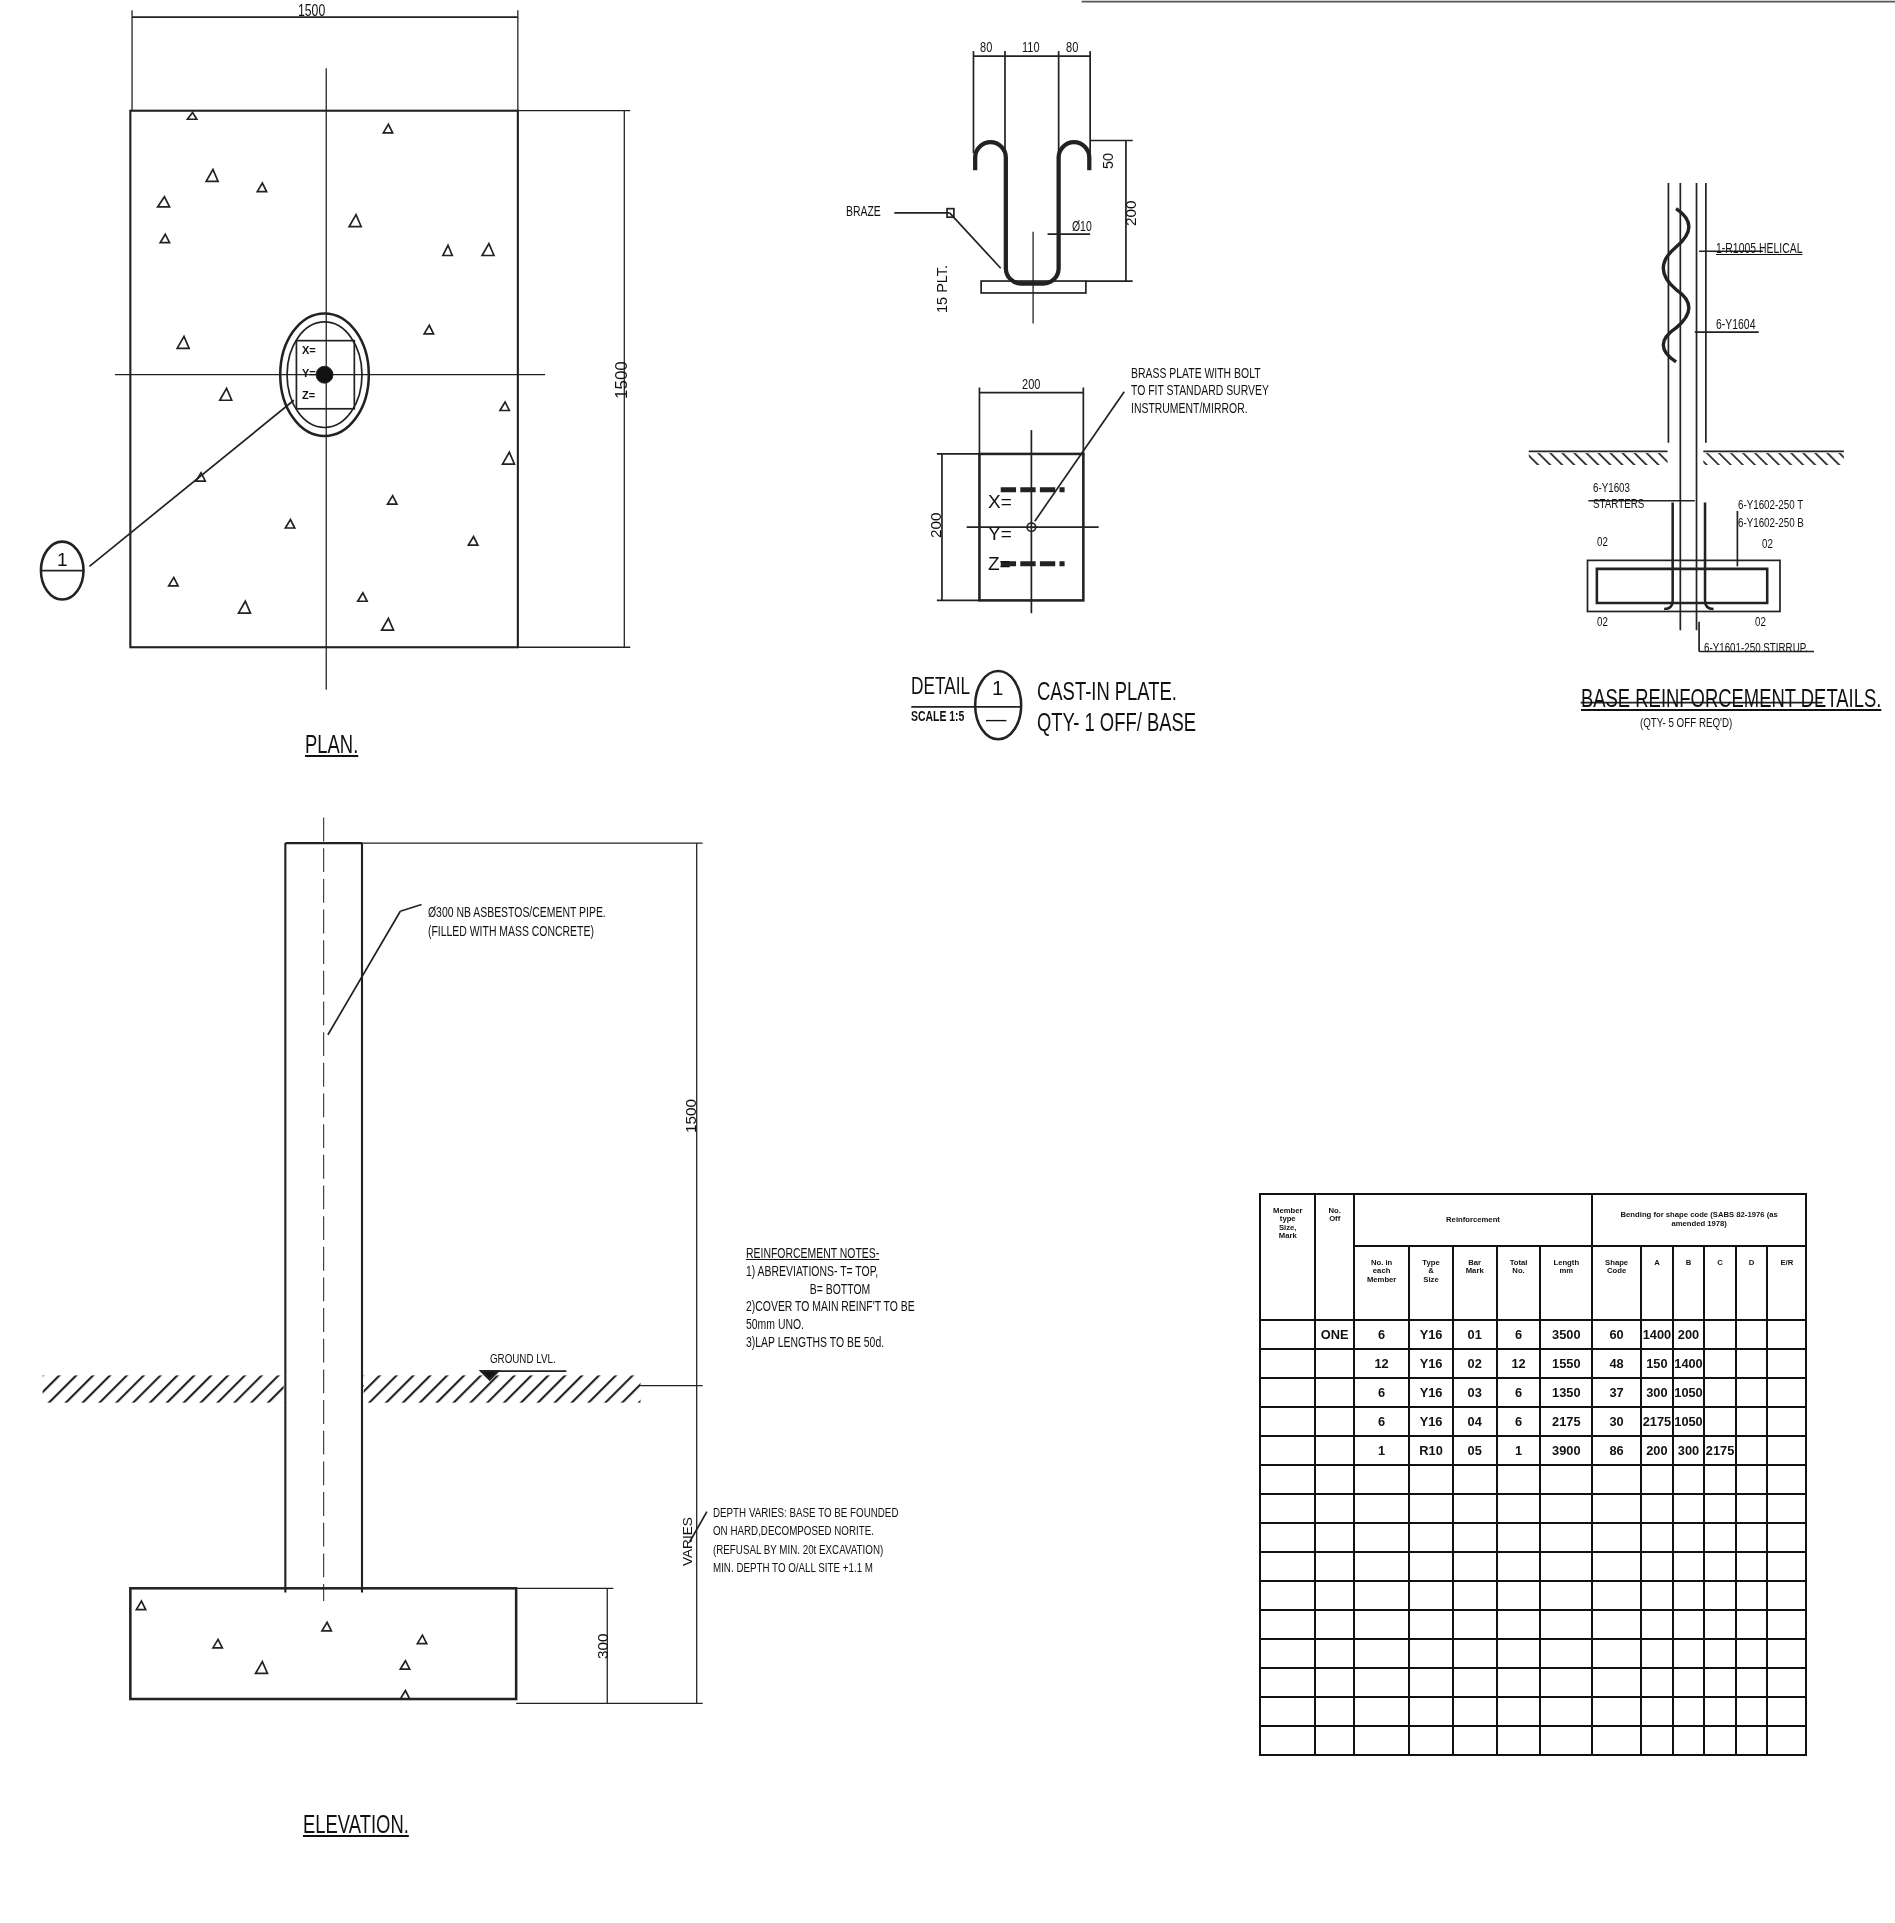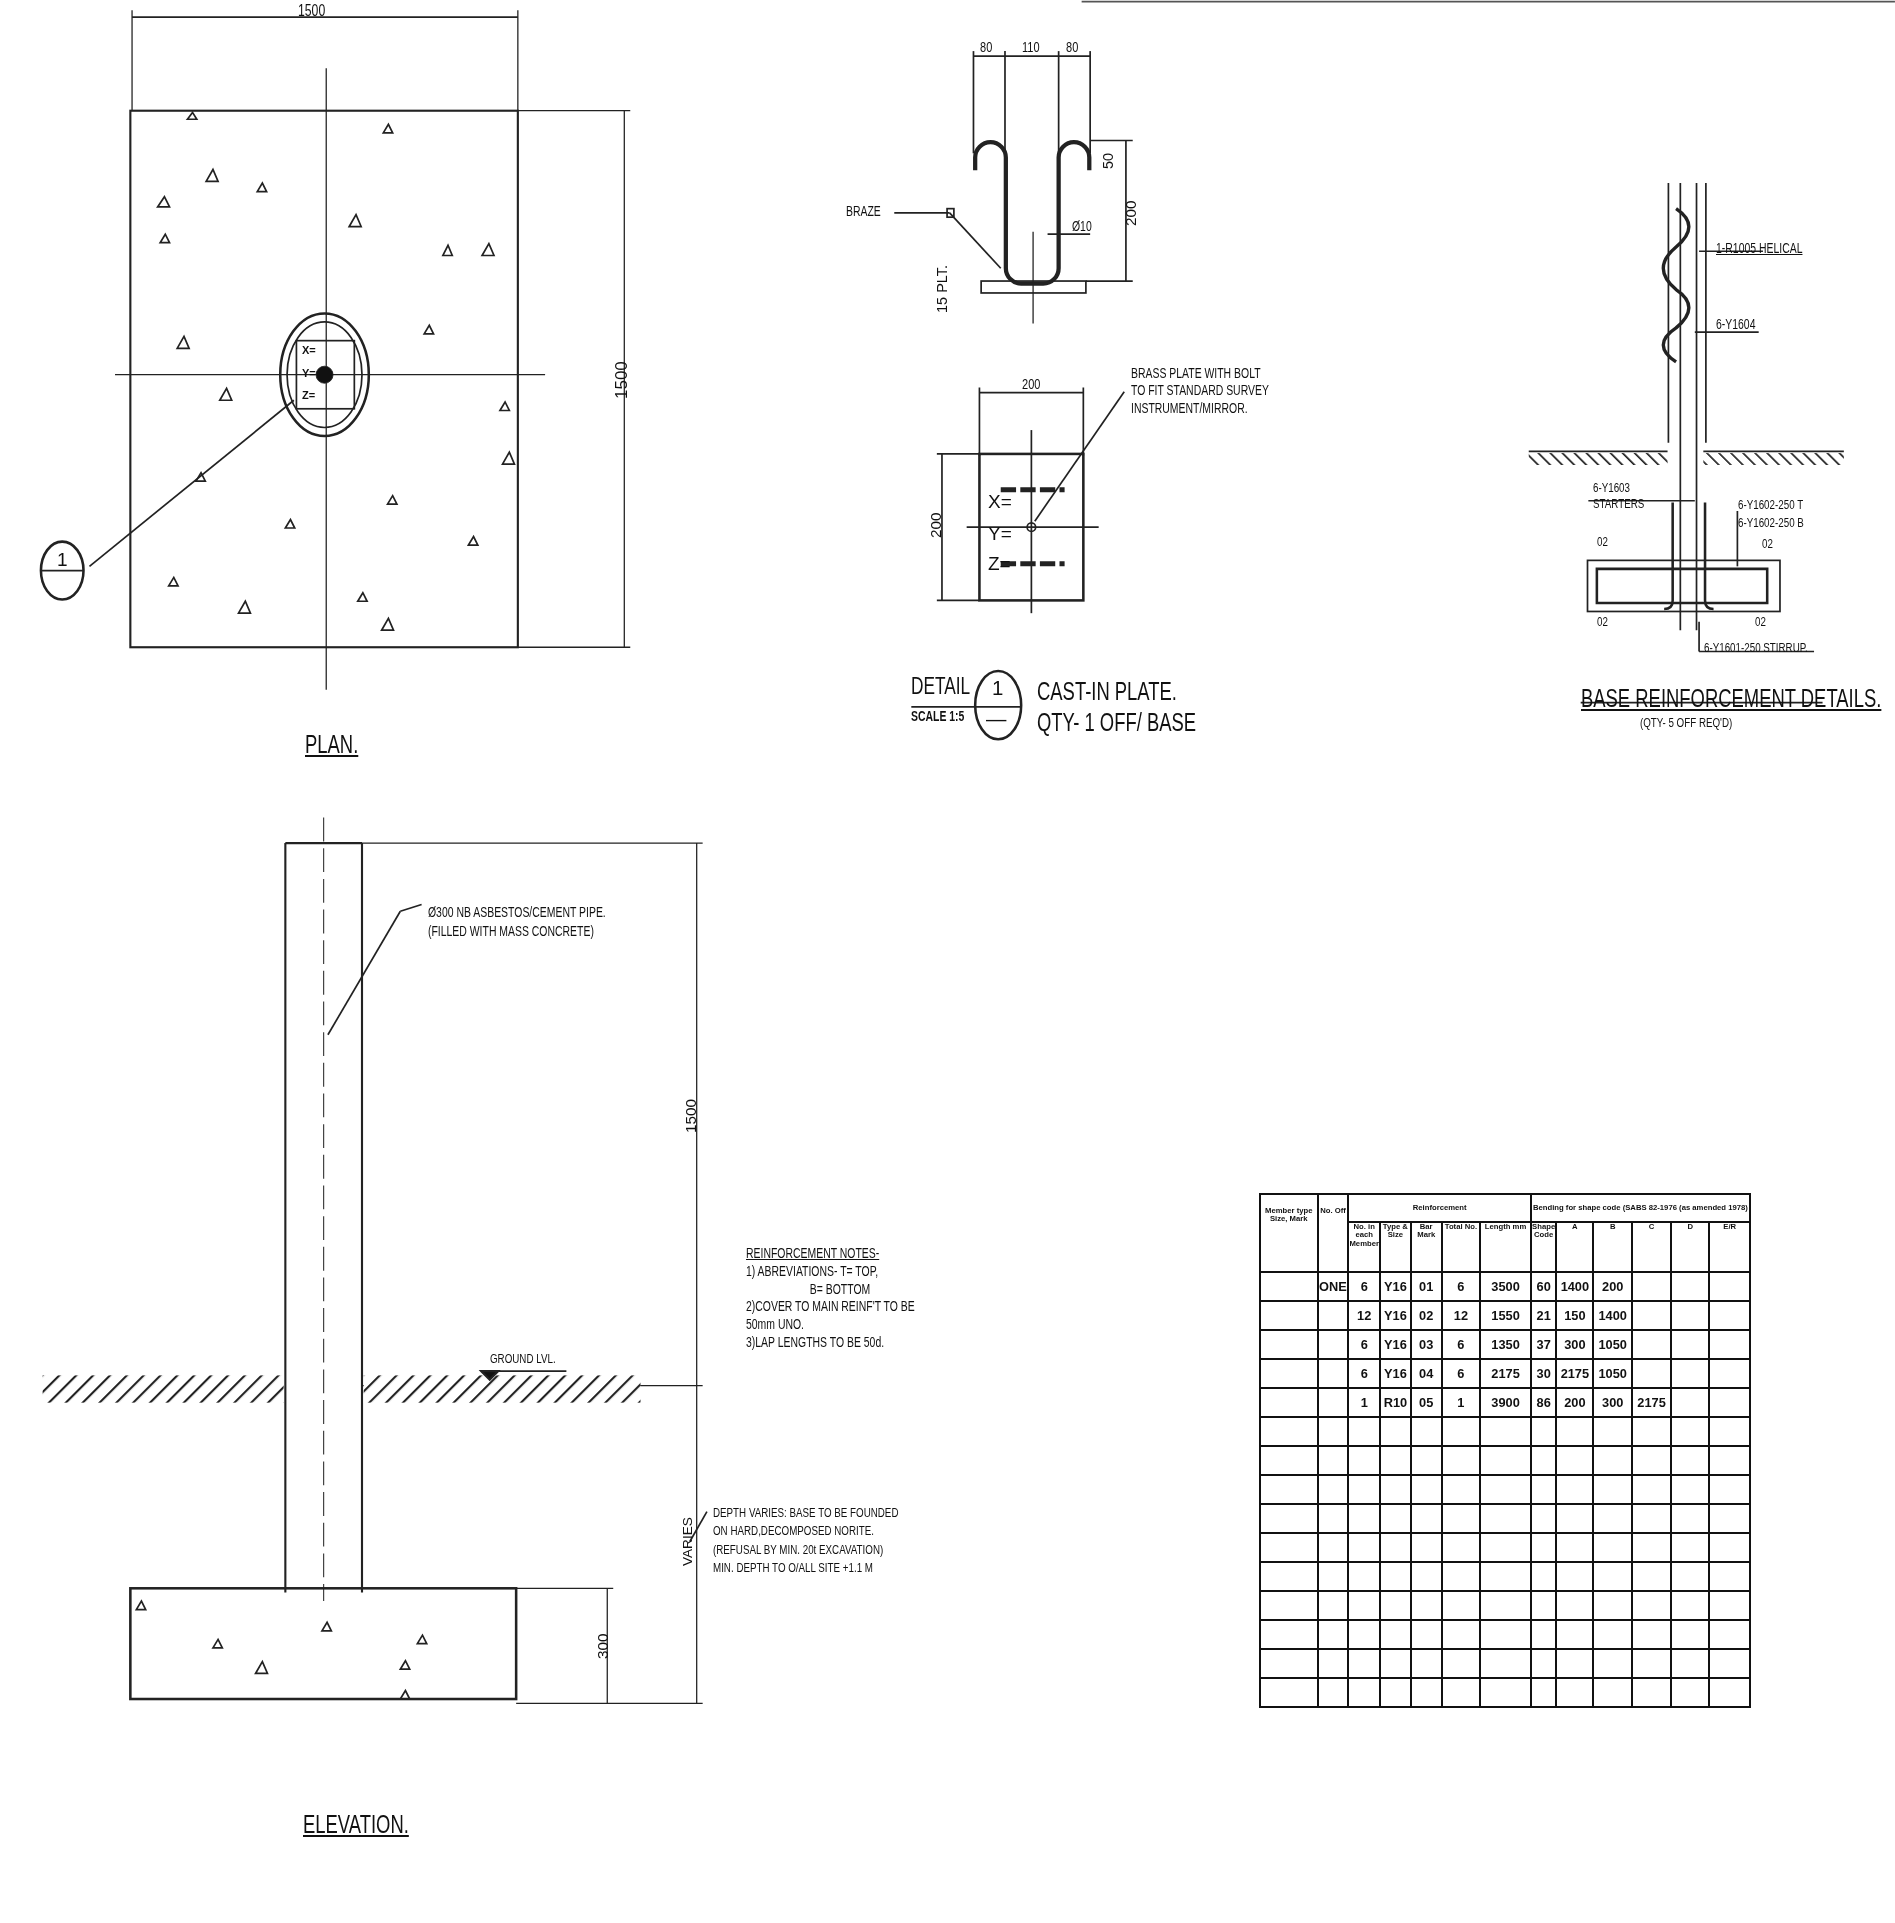--- a/index.html
+++ b/index.html
@@ -5,21 +5,21 @@
   html,body{margin:0;padding:0;background:#fff;}
   body{width:1895px;height:1923px;position:relative;overflow:hidden;font-family:"Liberation Sans",sans-serif;color:#111;}
   .abs{position:absolute;margin-top:32px;}
   svg.draw{position:absolute;left:0;top:0;}
   .txt{position:absolute;font-family:"Liberation Sans Narrow","Liberation Sans",sans-serif;color:#111;white-space:pre;line-height:1.05;transform-origin:left top;}
   .title-u{text-decoration:underline;}
   .narrow{transform:scaleX(0.72);}
   .vert{transform:rotate(-90deg);transform-origin:left top;}
   table.bbs{position:absolute;border-collapse:collapse;}
   table.bbs td{border:2.1px solid #111;text-align:center;font-size:12.8px;font-weight:bold;padding:0;height:27px;font-family:"Liberation Sans",sans-serif;}
-  table.bbs th{border:2.1px solid #111;font-size:7.7px;font-weight:bold;padding:0;text-align:center;font-family:"Liberation Sans",sans-serif;line-height:1.1;}
+  table.bbs th{border:2.1px solid #111;font-size:7.7px;font-weight:bold;padding:12px;text-align:center;font-family:"Liberation Sans",sans-serif;line-height:1.1;}
 </style>
 </head>
 <body>
 
 <svg class="draw" width="1895" height="1923" viewBox="0 0 2225 2258">
   <defs>
     <pattern id="hatch" width="14" height="14" patternUnits="userSpaceOnUse" patternTransform="rotate(45)">
       <rect width="14" height="14" fill="#fff"></rect>
       <line x1="0" y1="0" x2="0" y2="14" stroke="#222" stroke-width="5"></line>
     </pattern>
@@ -287,21 +287,21 @@
         <td></td>
       </tr>
       <tr>
         <td></td>
         <td></td>
         <td>12</td>
         <td>Y16</td>
         <td>02</td>
         <td>12</td>
         <td>1550</td>
-        <td>21</td>
+        <td>48</td>
         <td>150</td>
         <td>1400</td>
         <td></td>
         <td></td>
         <td></td>
       </tr>
       <tr>
         <td></td>
         <td></td>
         <td>6</td>

